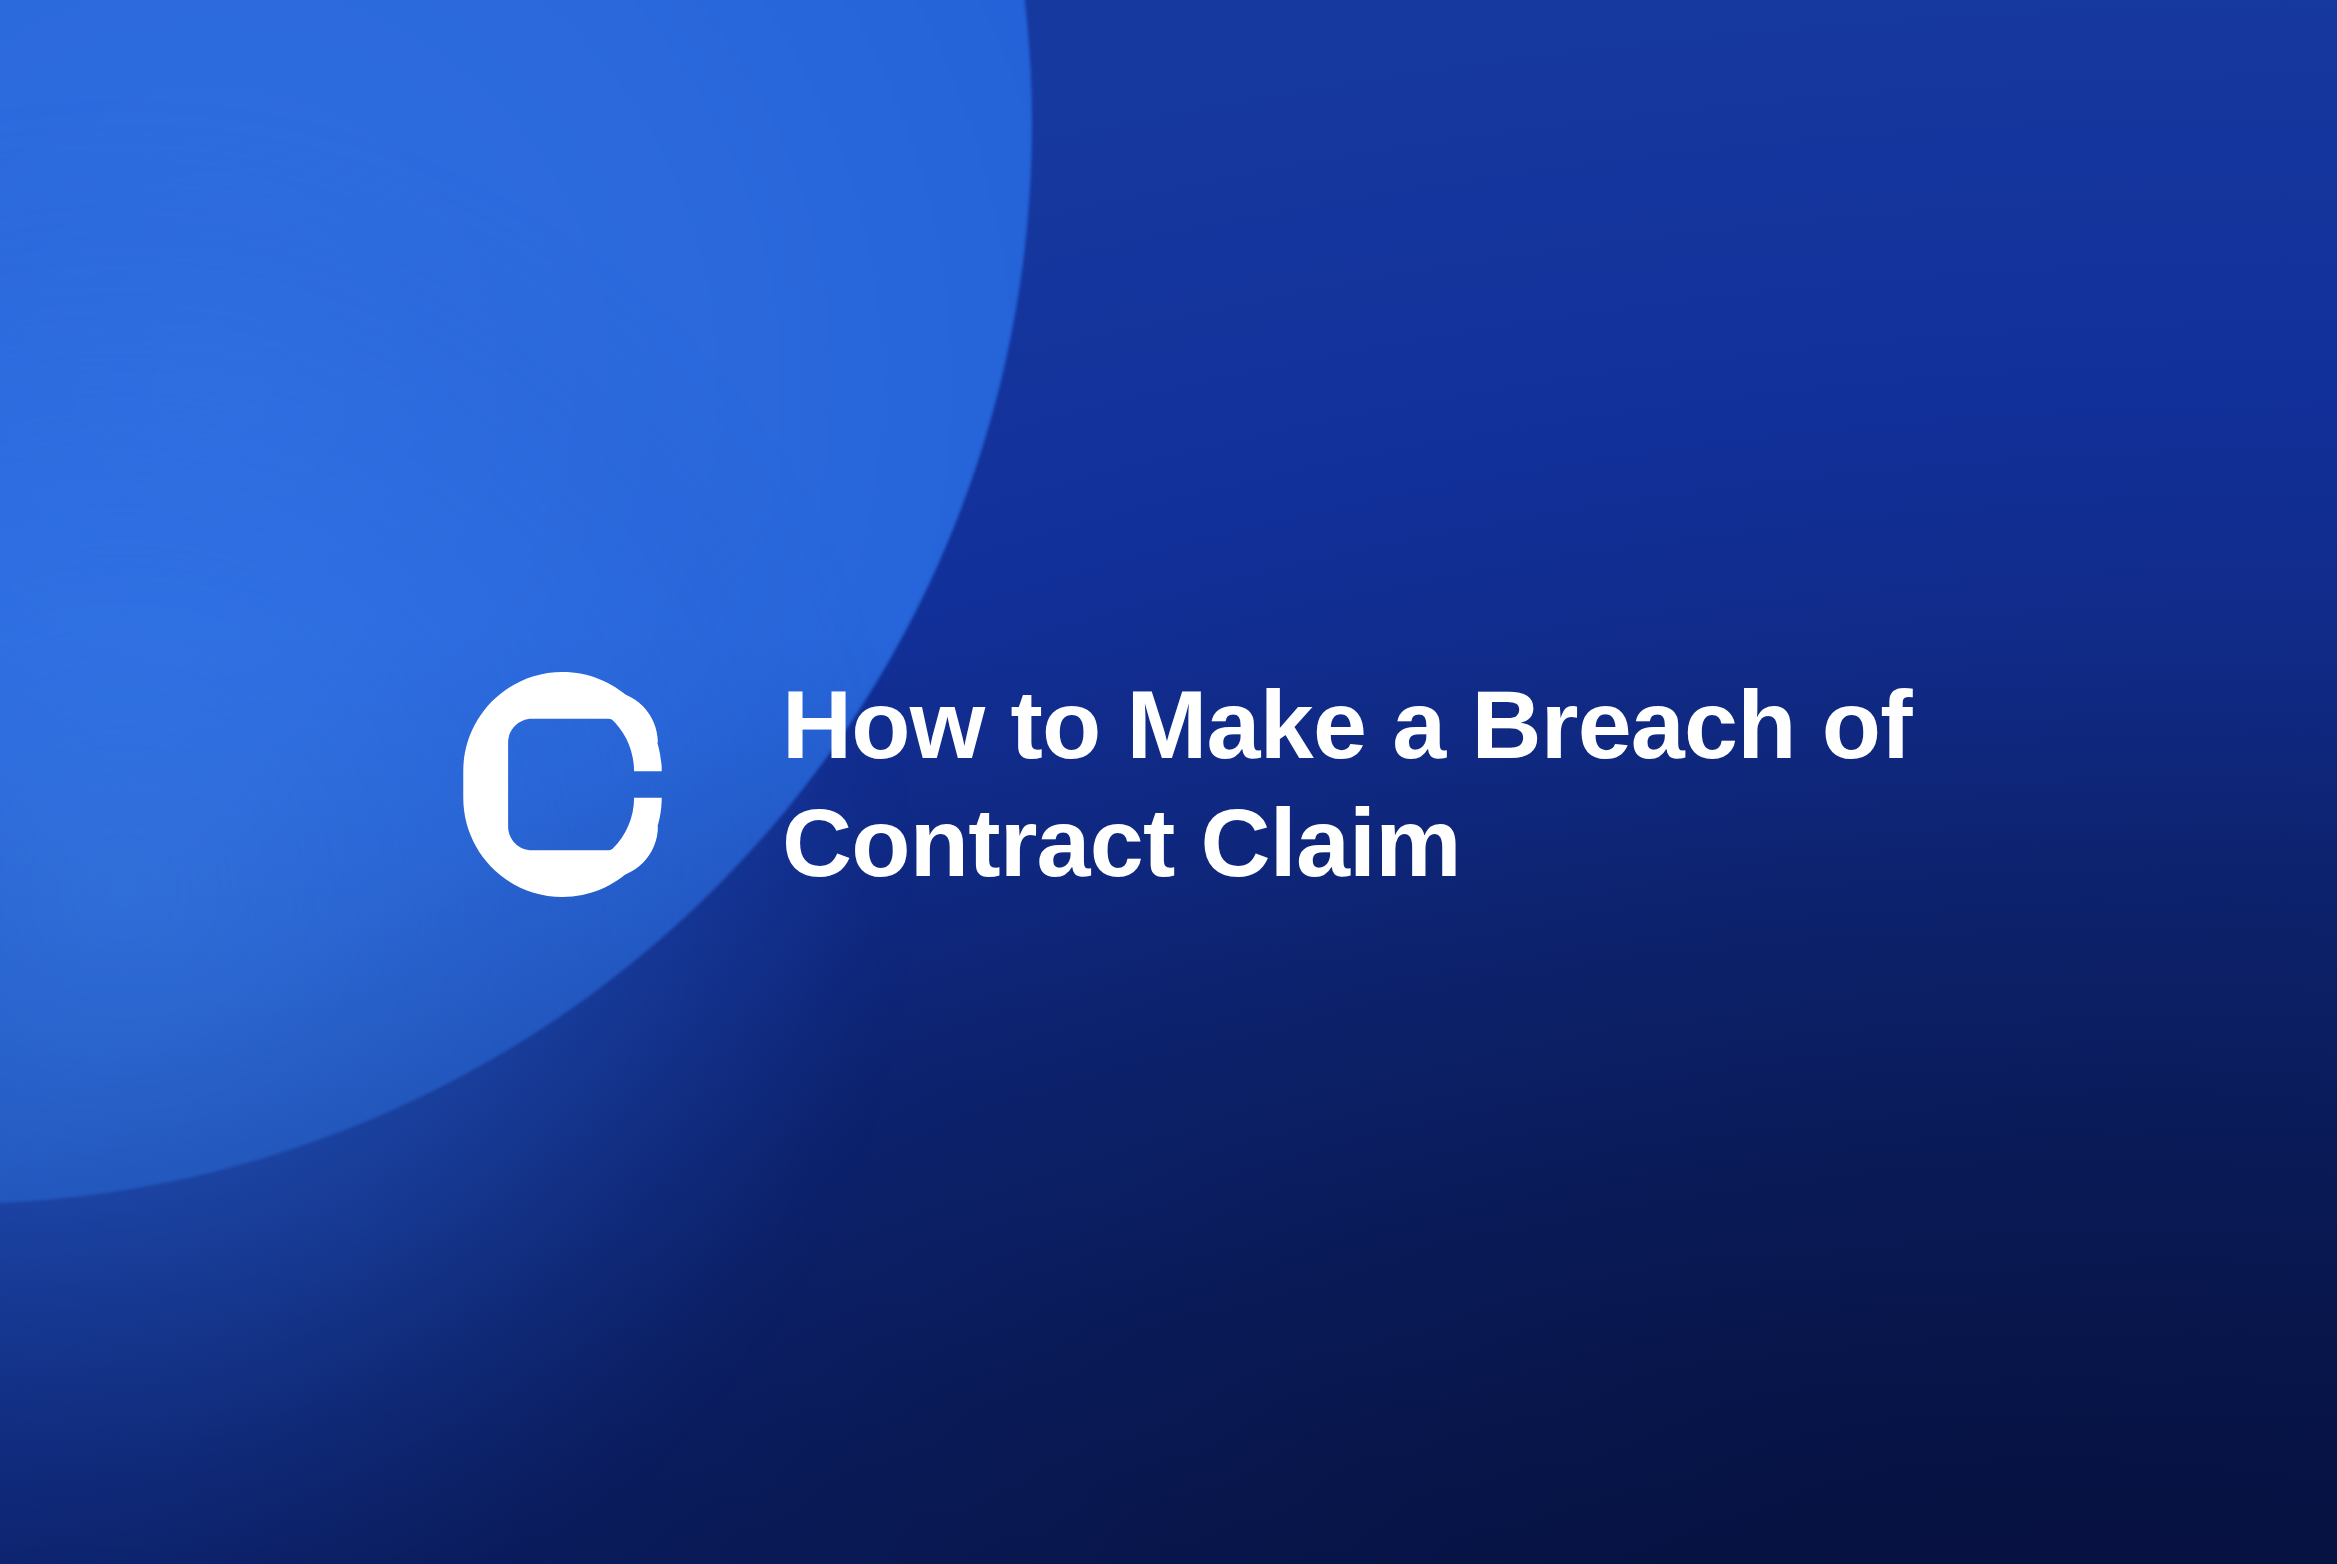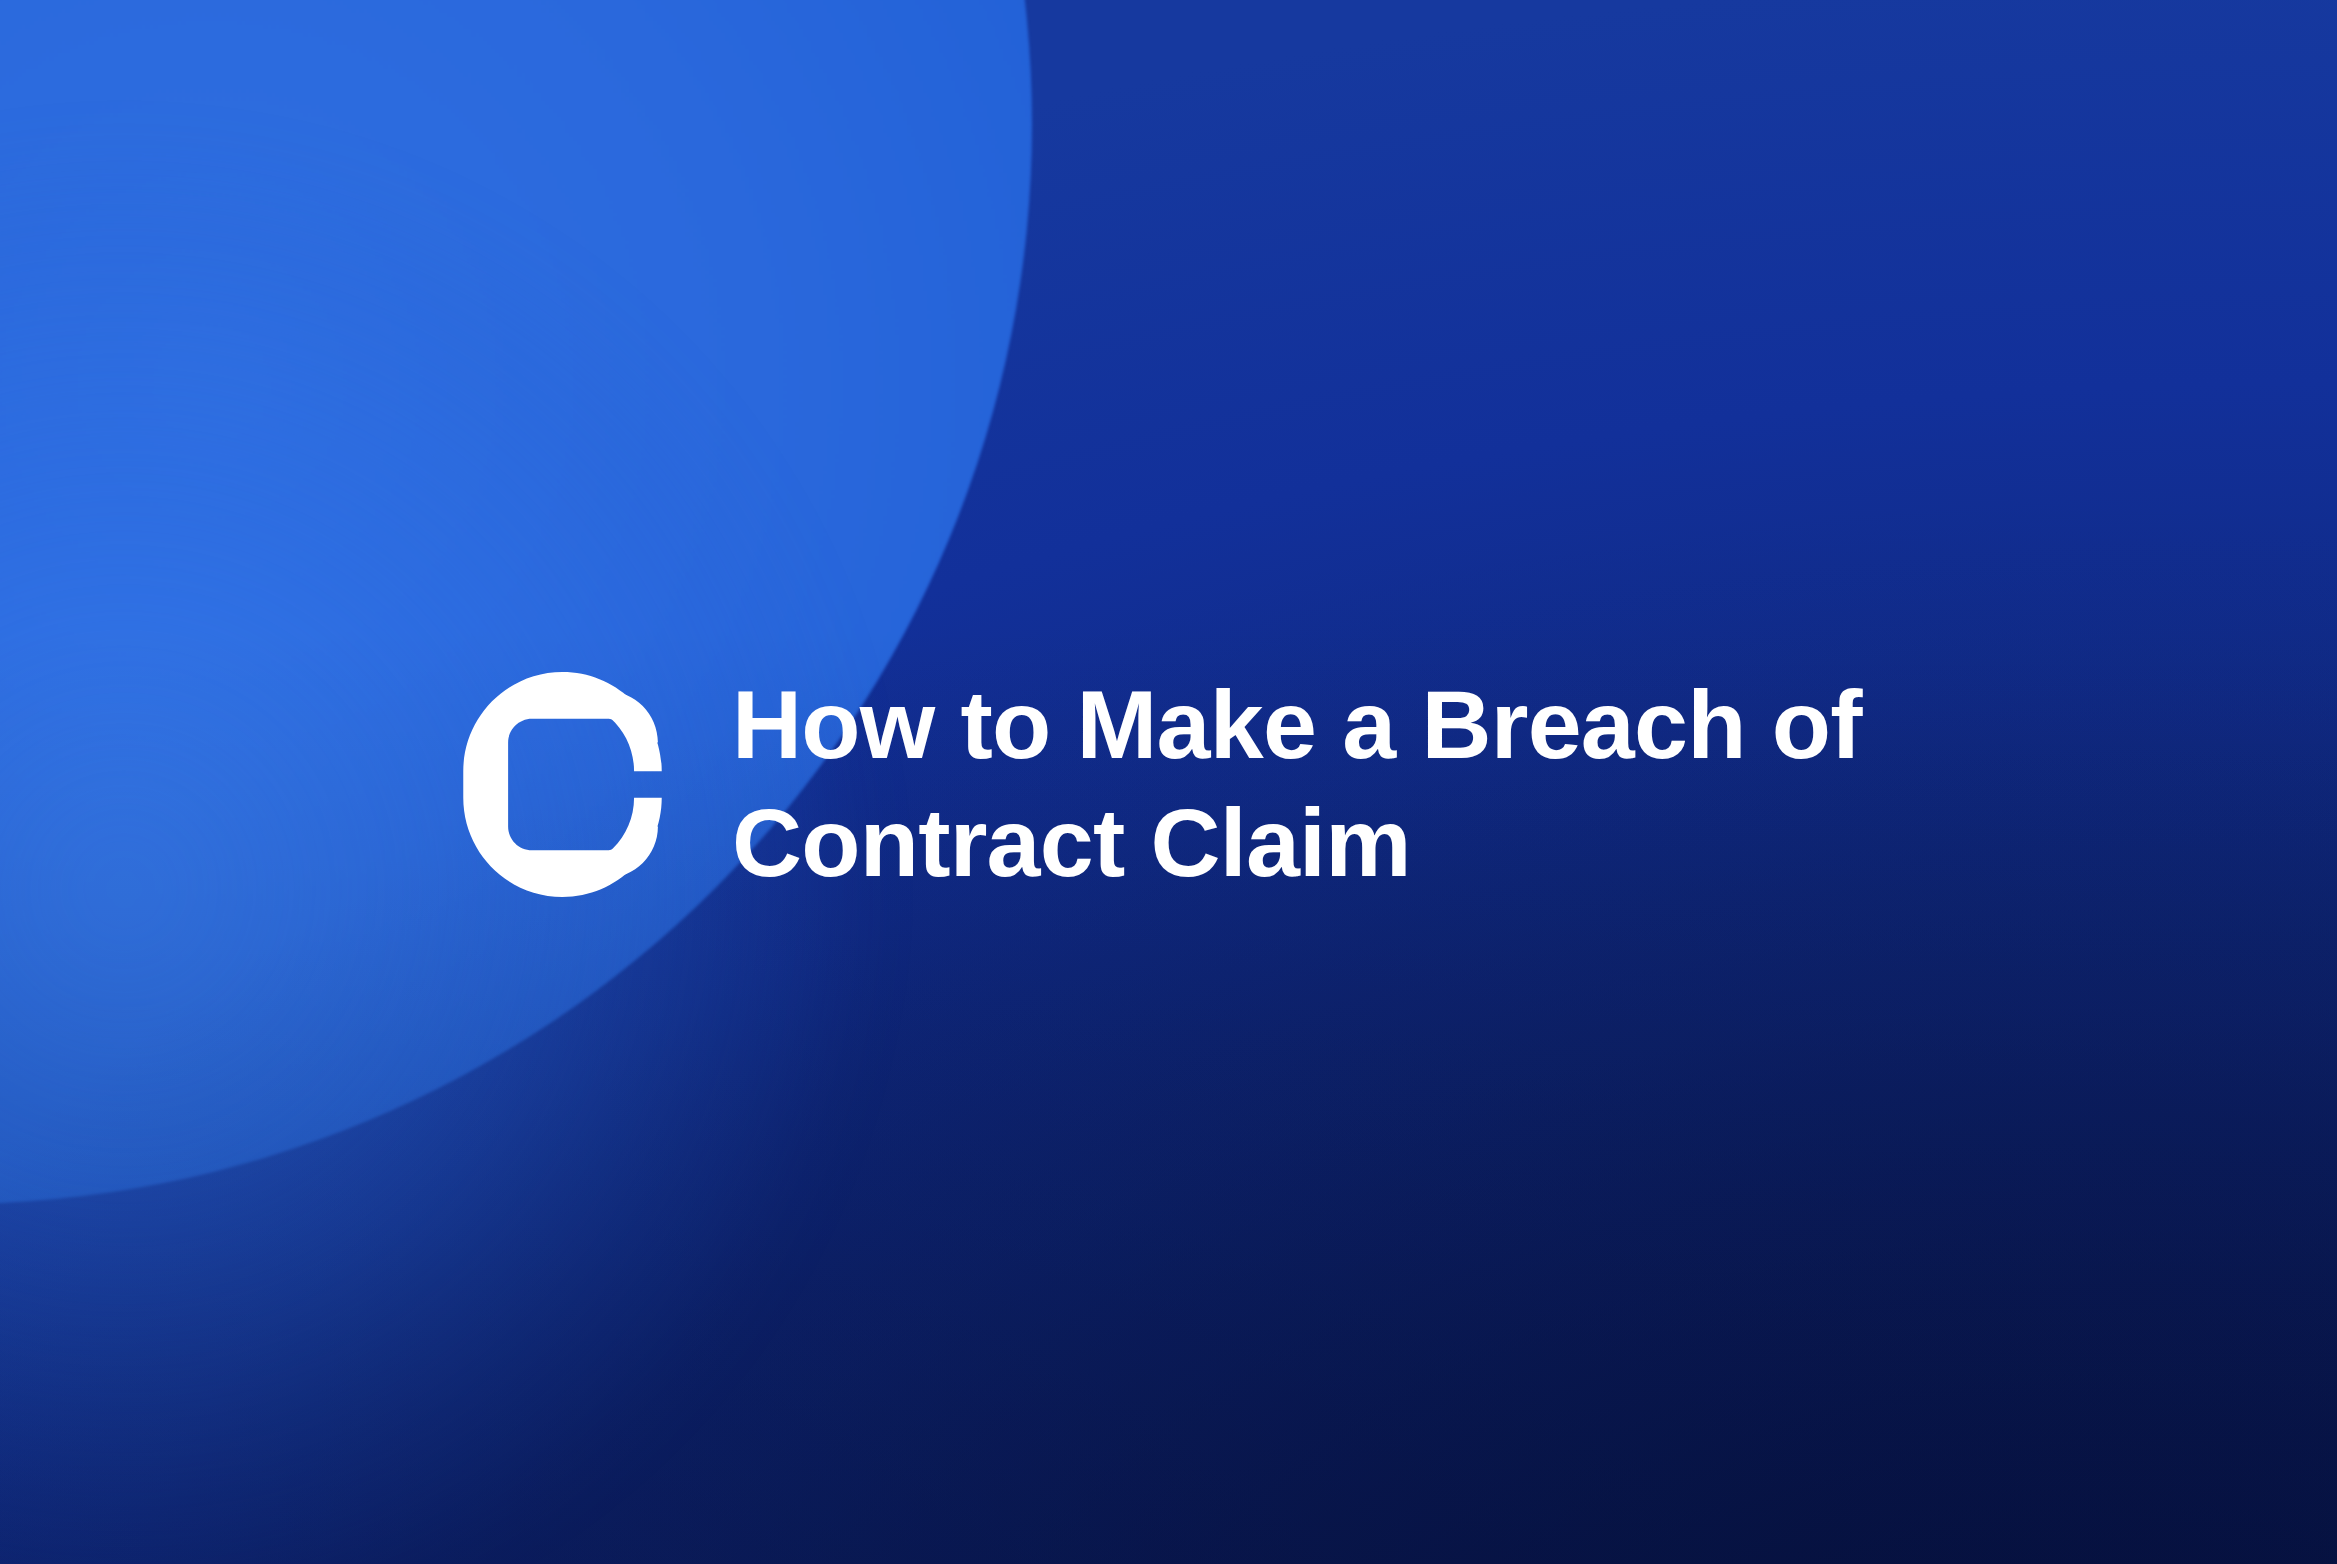--- a/index.html
+++ b/index.html
@@ -88,21 +88,21 @@
   }
 
   
 
   #hero-content {
     position: absolute;
     left: 461px;
     top: 666px;
     display: flex;
     align-items: center;
-    gap: 68px;
+    gap: 118px;
   }
 
   #brand-logo {
     flex: 0 0 auto;
     width: 203px;
     height: 229px;
     display: block;
   }
 
   #hero-title {

